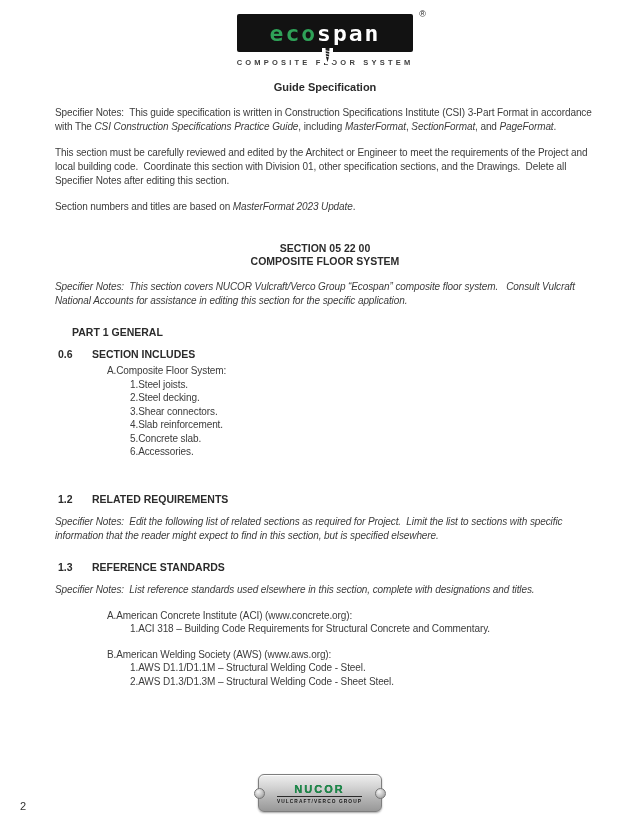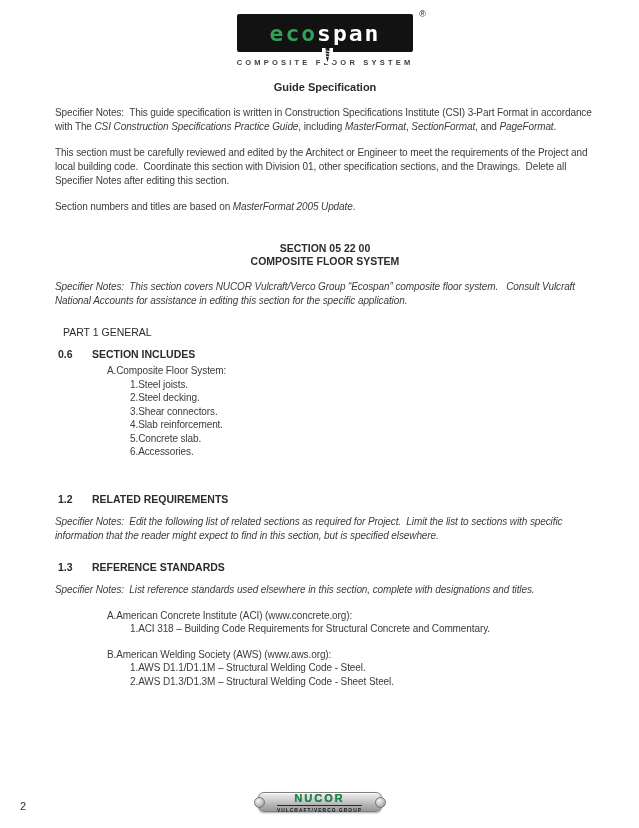--- a/index.html
+++ b/index.html
@@ -78,23 +78,23 @@
   .sec-head-block {
     text-align:center;
     font-size:10.5px;
     font-weight:bold;
     color:#2b2b2b;
     line-height:13px;
     margin:28px 0 12px 0;
   }
   .part-title {
     font-size:10.5px;
-    font-weight:normal;
-    color:#2b2b2b;
-    margin:18px 0 10px 8px;
+    font-weight:bold;
+    color:#2b2b2b;
+    margin:18px 0 10px 17px;
   }
   .art-head {
     font-size:10.5px;
     font-weight:bold;
     color:#2b2b2b;
     margin:0 0 4px 3px;
   }
   .art-head .art-num { display:inline-block; width:34px; }
   .lvl-a { margin-left:52px; }
   .lvl-1 { margin-left:75px; }
@@ -107,21 +107,21 @@
   .page-number {
     position:absolute;
     left:20px; bottom:16px;
     font-size:11px;
     color:#333;
   }
   .plate {
     position:absolute;
     left:50%; bottom:16px;
     transform:translateX(-50%);
-    width:124px; height:20px;
+    width:124px; height:38px;
     background:linear-gradient(180deg,#efefef 0%,#d2d2d2 35%,#b0b0b0 70%,#989898 100%);
     border:1px solid #7e7e7e;
     border-radius:6px;
     box-shadow:inset 0 1px 0 rgba(255,255,255,.8), 0 1px 2px rgba(0,0,0,.35);
     display:flex;
     flex-direction:column;
     align-items:center;
     justify-content:center;
   }
   .plate-brand {
@@ -171,21 +171,21 @@
         </svg>
       </span>
     </div>
     <div class="logo-tagline">COMPOSITE FLOOR SYSTEM</div>
   </div>
 
   <div class="doc-title">Guide Specification</div>
 
   <p class="body"><span>Specifier Notes:  This guide specification is written in Construction Specifications Institute (CSI) 3-Part Format in accordance with The </span><i>CSI Construction Specifications Practice Guide</i><span>, including </span><i>MasterFormat</i><span>, </span><i>SectionFormat</i><span>, and </span><i>PageFormat</i><span>.</span></p>
   <p class="body"><span>This section must be carefully reviewed and edited by the Architect or Engineer to meet the requirements of the Project and local building code.  Coordinate this section with Division 01, other specification sections, and the Drawings.  Delete all Specifier Notes after editing this section.</span></p>
-  <p class="body"><span>Section numbers and titles are based on </span><i>MasterFormat 2005 Update</i><span>.</span></p>
+  <p class="body"><span>Section numbers and titles are based on </span><i>MasterFormat 2023 Update</i><span>.</span></p>
 
   <div class="sec-head-block">
     <div>SECTION 05 22 00</div>
     <div>COMPOSITE FLOOR SYSTEM</div>
   </div>
 
   <p class="body italic">Specifier Notes:  This section covers NUCOR Vulcraft/Verco Group “Ecospan” composite floor system.   Consult Vulcraft National Accounts for assistance in editing this section for the specific application.</p>
 
   <div class="part-title">PART 1 GENERAL</div>
 

